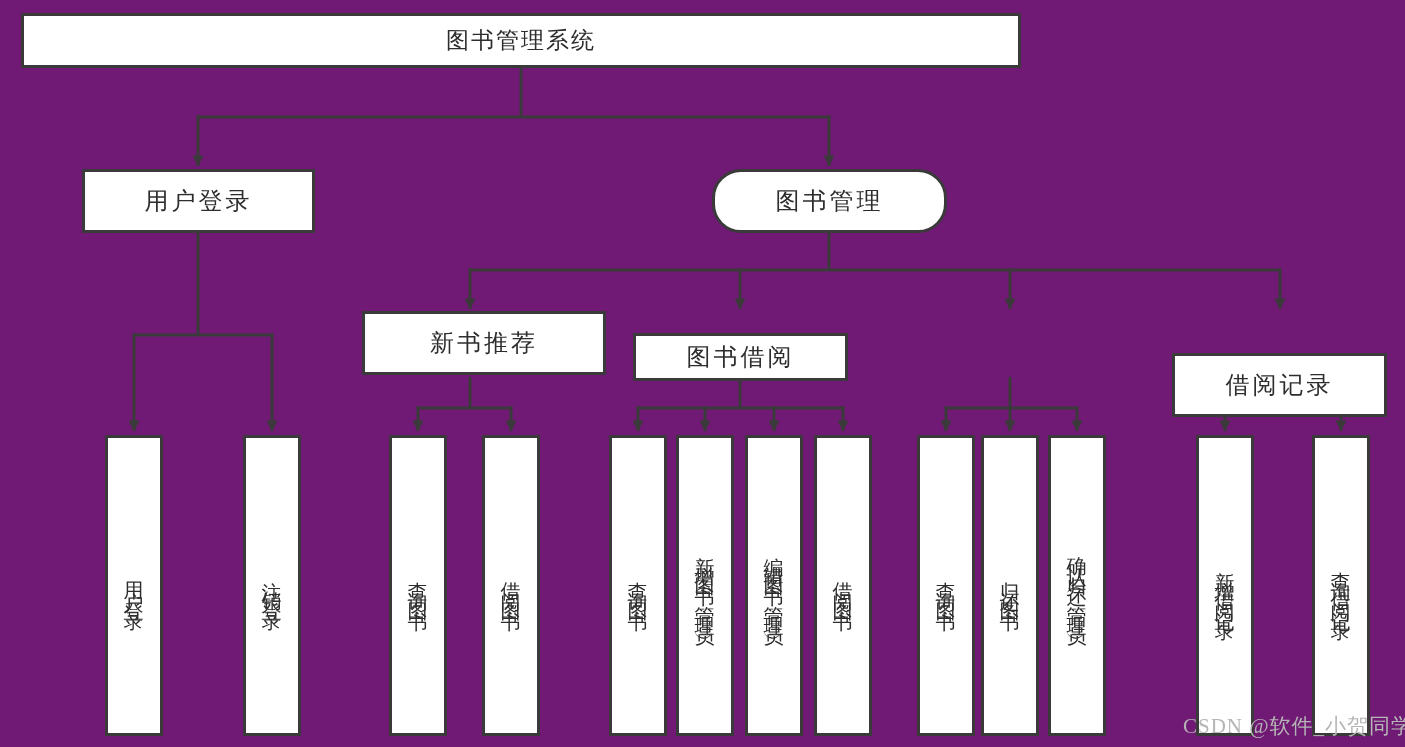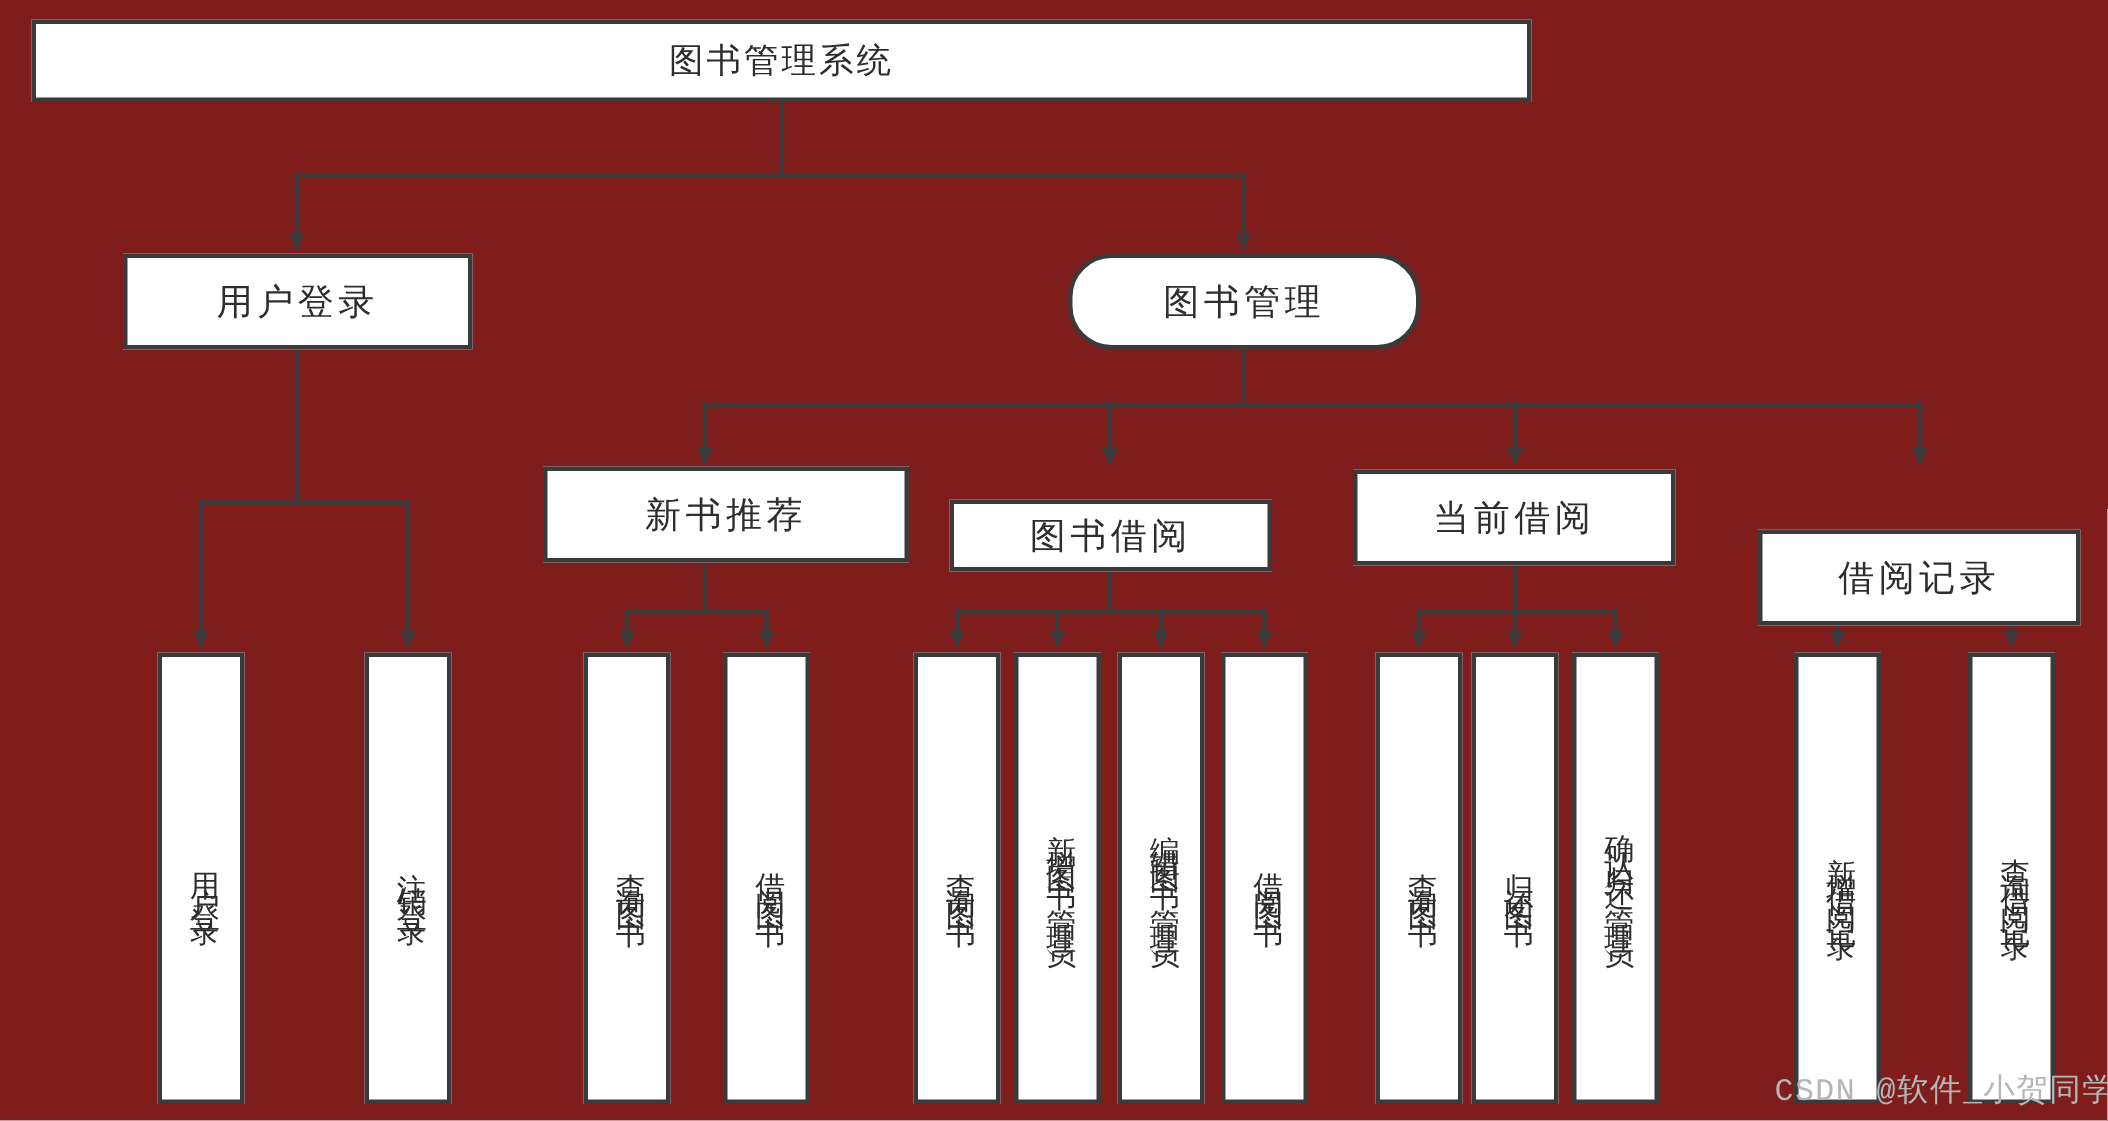--- a/index.html
+++ b/index.html
@@ -1,22 +1,22 @@
 <!DOCTYPE html>
 <html><head>
 <meta charset="utf-8">
 <style>
   html, body { margin: 0; padding: 0; background: #ffffff; }
   .canvas {
     position: relative;
     width: 1405px;
     height: 747px;
-    background: #7f1d1d;
+    background: #701a75;
     overflow: hidden;
-    font-family: Liberation Mono, monospace;
+    font-family: Liberation Serif, serif;
   }
   .wires {
     position: absolute;
     left: 0; top: 0;
     width: 1405px; height: 747px;
   }
   .node {
     position: absolute;
     background: #ffffff;
     border: 3px solid #3a3a3a;
@@ -111,23 +111,20 @@
   <div class="node" style="left:712px; top:169px; width:235px; height:64px;border-radius:29px;">
     <span class="h-label">图书管理</span>
   </div>
 
   <div class="node" style="left:362px; top:311px; width:244px; height:64px;">
     <span class="h-label">新书推荐</span>
   </div>
   <div class="node" style="left:633px; top:301px; width:215px; height:48px;margin-top:32px;">
     <span class="h-label">图书借阅</span>
   </div>
-  <div class="node" style="left:902px; top:313px; width:215px; height:64px;">
-    <span class="h-label">当前借阅</span>
-  </div>
   <div class="node" style="left:1172px; top:313px; width:215px; height:64px;margin-top:40px;">
     <span class="h-label">借阅记录</span>
   </div>
 
   <div class="node leaf" style="left:105px; top:435px; width:58px; height:301px;">用户登录</div>
   <div class="node leaf" style="left:243px; top:435px; width:58px; height:301px;">注销登录</div>
 
   <div class="node leaf" style="left:389px; top:435px; width:58px; height:301px;">查询图书</div>
   <div class="node leaf" style="left:482px; top:435px; width:58px; height:301px;">借阅图书</div>
 

